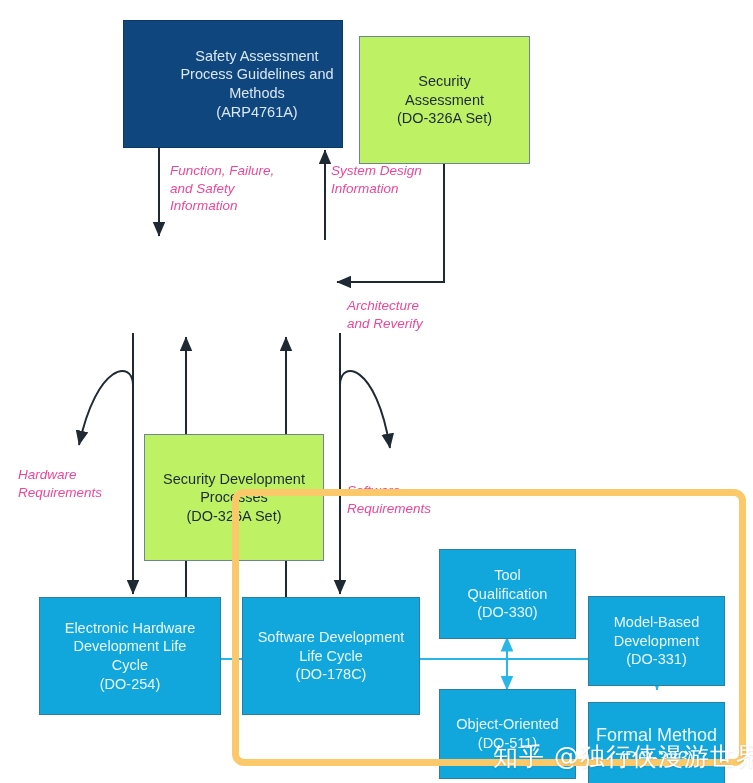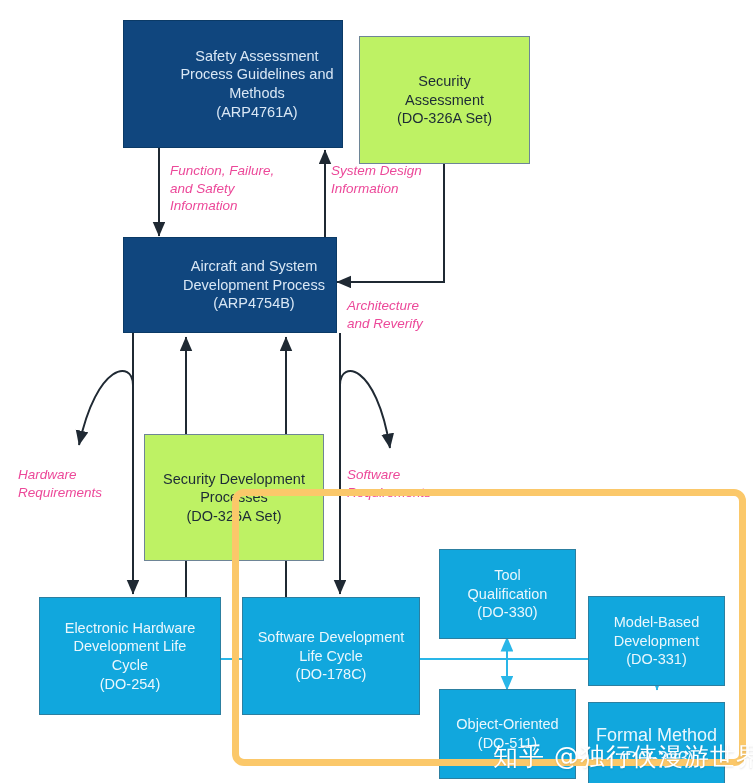--- a/index.html
+++ b/index.html
@@ -128,23 +128,20 @@
 
   <div class="box box-dark" style="left:123px; top:20px; width:220px; height:128px; font-size:14.5px;">Safety Assessment
 Process Guidelines and
 Methods
 (ARP4761A)</div>
 
   <div class="box box-light" style="left:359px; top:20px; width:171px; height:128px; font-size:14.5px;">Security
 Assessment
 (DO-326A Set)</div>
 
-  <div class="box box-dark" style="left:123px; top:237px; width:214px; height:96px; font-size:14.5px;">Aircraft and System
-Development Process
-(ARP4754B)</div>
 
   <div class="box box-light" style="left:144px; top:418px; width:180px; height:127px; font-size:14.5px;">Security Development
 Processes
 (DO-326A Set)</div>
 
   <div class="box box-cyan" style="left:39px; top:597px; width:182px; height:118px; font-size:14.5px;">Electronic Hardware
 Development Life
 Cycle
 (DO-254)</div>
 
@@ -172,20 +169,20 @@
 
   <div class="caption" style="left:331px; top:162px; width:94px; font-size:13.5px;">System Design
 Information</div>
 
   <div class="caption" style="left:347px; top:297px; width:92px; font-size:13.5px;">Architecture
 and Reverify</div>
 
   <div class="caption" style="left:18px; top:466px; width:120px; font-size:13.5px;">Hardware
 Requirements</div>
 
-  <div class="caption" style="left:347px; top:466px; width:112px; font-size:13.5px;">Software
+  <div class="caption" style="left:347px; top:482px; width:112px; font-size:13.5px;">Software
 Requirements</div>
 
   <div class="yellow-frame" style="left:232px; top:489px; width:514px; height:277px;"></div>
 
   <div class="watermark" style="left:493px; top:740px;">知乎 @独行侠漫游世界</div>
 
 </div>
 
 </body></html>

